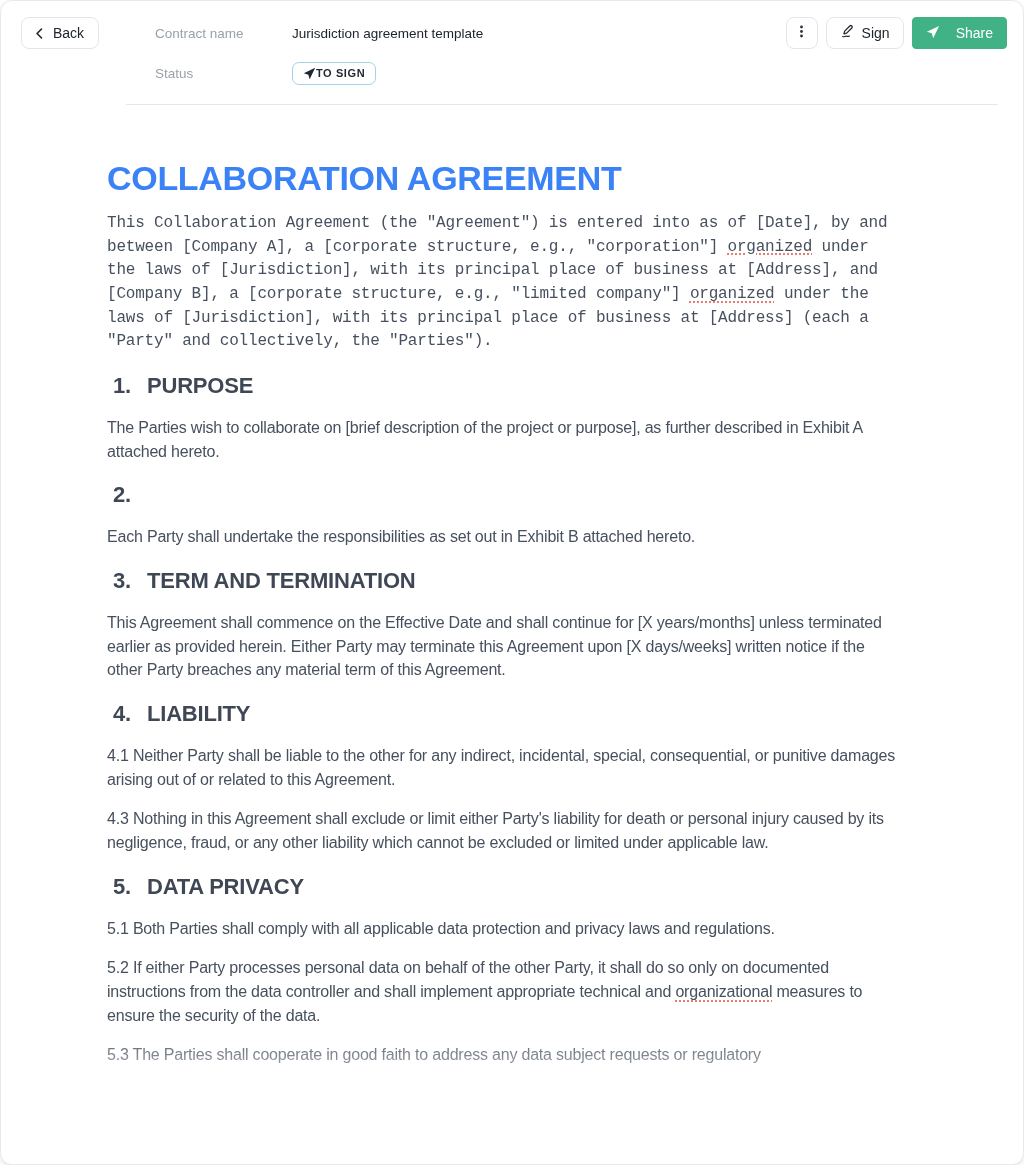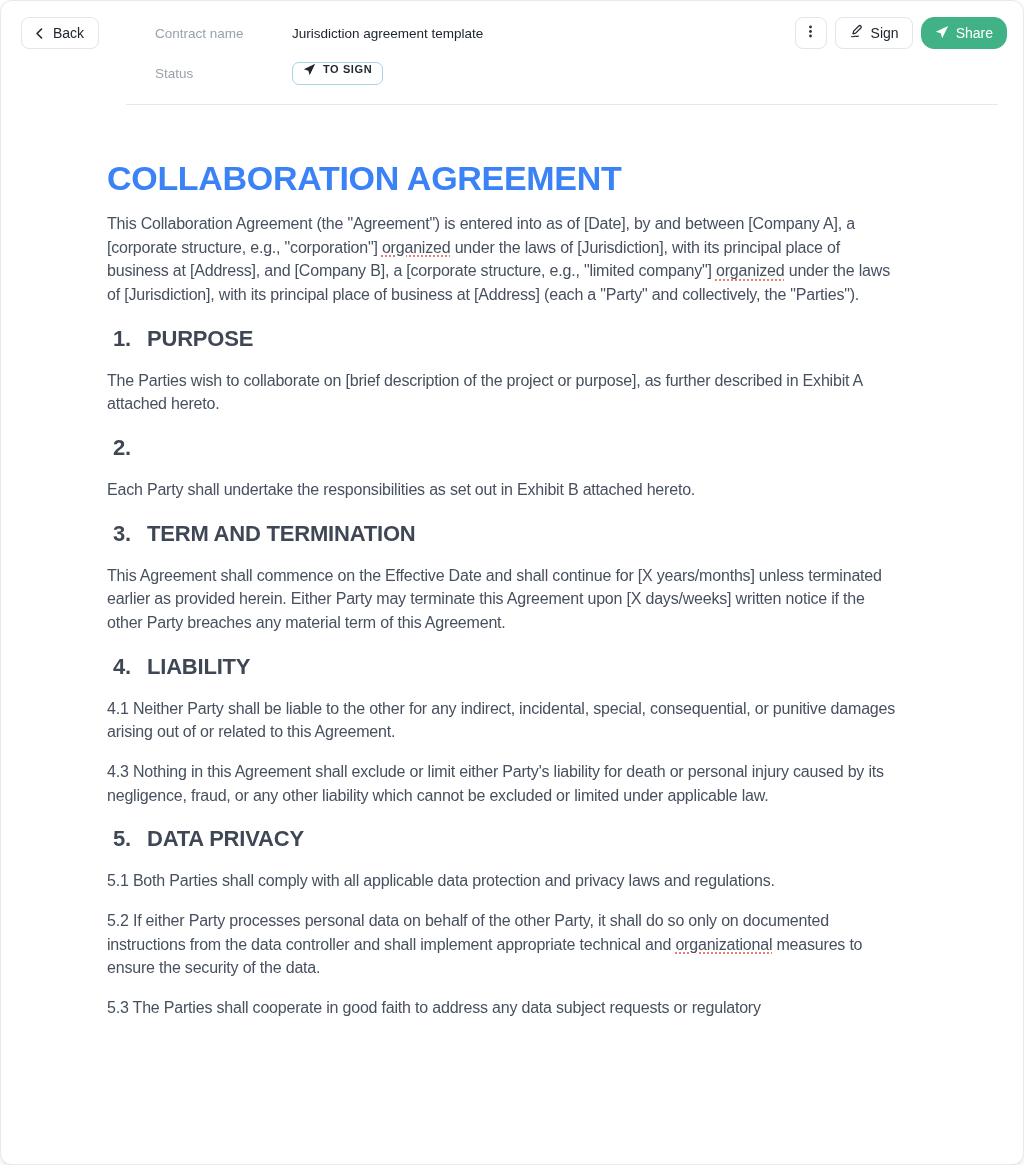--- a/index.html
+++ b/index.html
@@ -29,56 +29,56 @@
     cursor: pointer;
   }
   .back-btn .icn { display: inline-flex; }
 
   .meta { position: absolute; left: 146px; top: 12px; margin-left: 8px; }
   .meta-row { display: flex; align-items: center; height: 40px; }
   .meta-label { width: 137px; flex: none; font-size: 13.5px; color: #99a1ab; }
   .meta-value { font-size: 13.5px; font-weight: 500; color: #20262f; cursor: text; }
 
   .status-badge {
-    display: inline-flex; align-items: flex-start; gap: 7px;
+    display: inline-flex; align-items: center; gap: 0;
     height: 23px; padding: 0 10px;
     border: 1px solid #a6d3e3; border-radius: 7px; background: #fff;
     font-size: 11px; font-weight: 700; letter-spacing: .6px; color: #1f2630;
   }
   .status-badge .icn { display: inline-flex; position: relative; top: 0px; }
 
   .actions { position: absolute; top: 16px; right: 16px; display: flex; gap: 8px; }
   .icon-btn {
     width: 32px; height: 32px; display: inline-flex; align-items: center; justify-content: center;
     background: #fff; border: 1px solid #e3e5e9; border-radius: 8px; cursor: pointer;
   }
   .sign-btn {
     height: 32px; display: inline-flex; align-items: center; gap: 7px; padding: 8px 13px;
     background: #fff; border: 1px solid #e3e5e9; border-radius: 8px;
     font-family: inherit; font-size: 14px; font-weight: 500; color: #20262f; cursor: pointer;
   }
   .share-btn {
-    height: 32px; display: inline-flex; align-items: center; gap: 7px; padding: 0 13px;
-    background: #41b286; border: 1px solid #41b286; border-radius: 13px;
+    height: 32px; display: inline-flex; align-items: center; gap: 16px; padding: 0 13px;
+    background: #41b286; border: 1px solid #41b286; border-radius: 4px;
     font-family: inherit; font-size: 14px; font-weight: 500; color: #ffffff; cursor: pointer;
   }
 
   .divider { position: absolute; left: 125px; right: 25px; bottom: 0; height: 1px; background: #e6e7e9; }
 
   
   .doc { padding: 0 106px; cursor: text; }
   .doc-title {
     margin: 53px 0 0; font-size: 34px; line-height: 40px; font-weight: 800;
     letter-spacing: -0.3px; color: #3b82f6;
   }
   .para {
     margin: 16px 0 0; max-width: 792px;
     font-size: 16px; line-height: 1.48; letter-spacing: -0.2px; color: #47505e;
   }
-  .doc-title + .para { margin-top: 14px; }
+  .doc-title + .para { margin-top: 14px; font-family: Liberation Mono, monospace; }
   .sec-h {
     display: flex; margin: 18px 0 0; padding-left: 6px;
     font-size: 22px; line-height: 28px; font-weight: 700; letter-spacing: -0.2px; color: #3f4755;
   }
   .sec-num { width: 34px; flex: none; }
   .sec-h + .para { }
 
   .misspell {
     text-decoration: underline dotted #e97b6f;
     text-decoration-thickness: 2px;

